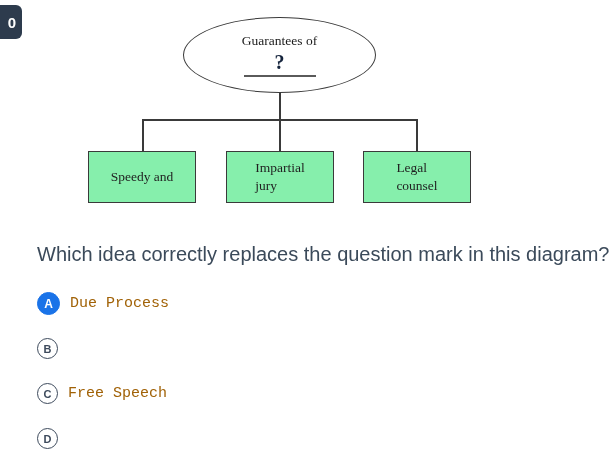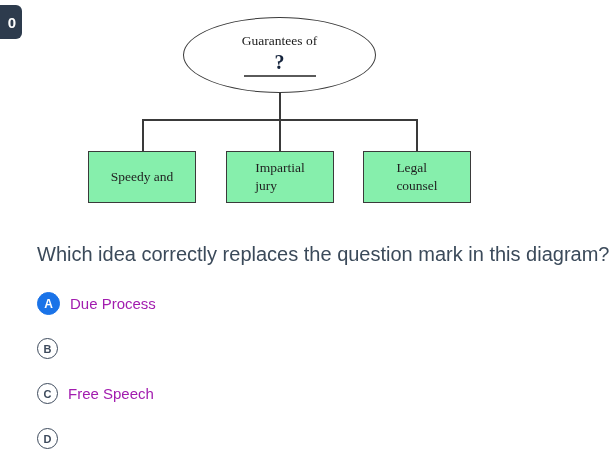--- a/index.html
+++ b/index.html
@@ -124,21 +124,22 @@
   .option-circle.selected {
     width: 23px; height: 23px;
     background: #1a73e8;
     border-color: #1a73e8;
     color: #ffffff;
     font-size: 12px;
   }
   .option-label {
     margin-left: 10px;
     font-size: 15px;
-    color: #a21caf;
+    color: #a16207;
+    font-family: Liberation Mono, monospace;
   }
 </style>
 </head>
 <body>
 
 <div class="qnum-badge">
   <span>0</span>
 </div>
 
 <div class="diagram">

